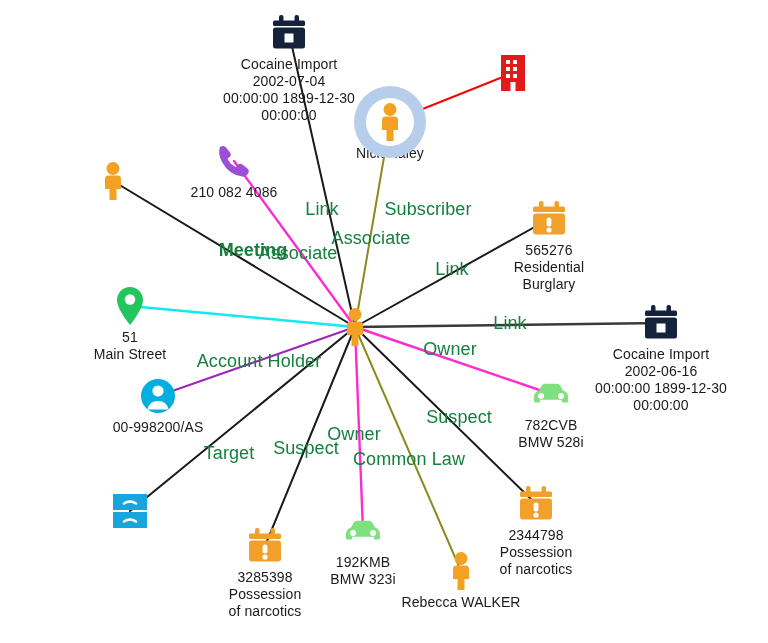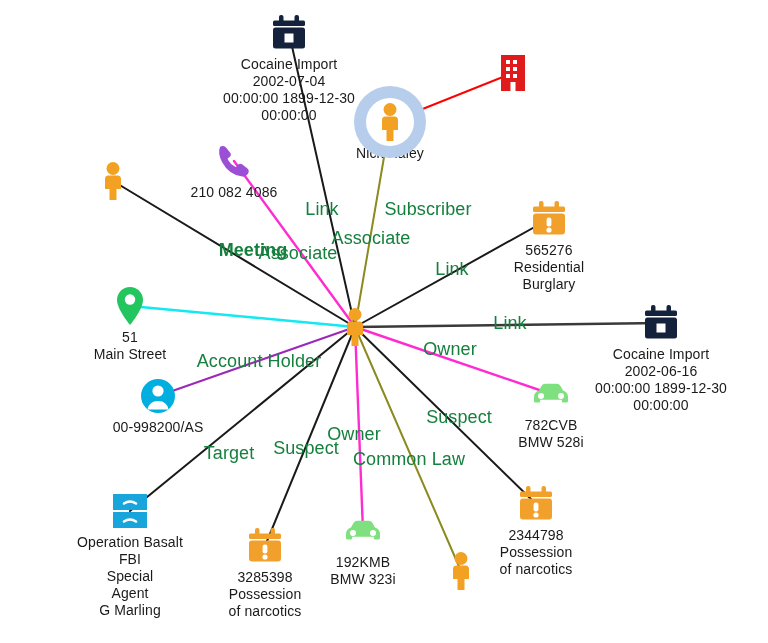--- a/index.html
+++ b/index.html
@@ -270,25 +270,20 @@
       </div>
       <div class="node" style="left: 130px; top: 490px;">
         <div class="node-icon">
           <svg width="40" height="38" viewBox="0 0 40 38">
         <rect x="3" y="2" width="34" height="16" rx="0.5" fill="#17A5DC"></rect>
         <rect x="3" y="20" width="34" height="16" rx="0.5" fill="#17A5DC"></rect>
         <path d="M14 11.5 q6-4 12 0" stroke="#ffffff" stroke-width="2.6" fill="none" stroke-linecap="round"></path>
         <path d="M14 29.5 q6-4 12 0" stroke="#ffffff" stroke-width="2.6" fill="none" stroke-linecap="round"></path>
       </svg>
         </div>
-        <div class="node-label">Operation Basalt
-FBI
-Special
-Agent
-G Marling</div>
       </div>
       <div class="node" style="left: 363px; top: 510px;">
         <div class="node-icon">
           <svg width="42" height="28" viewBox="0 0 42 28">
         <path d="M4 17 q0-5 5-6.5 l2.5-4.5 q1.2-2.2 3.8-2.2 h11.4 q2.6 0 3.8 2.2
                  L33 10.5 Q38 12 38 17 v4 q0 1.6-1.6 1.6 h-3 Q31.8 22.6 31.8 21 v-1.2 H10.2 V21
                  q0 1.6-1.6 1.6 h-3 Q4 22.6 4 21 z" fill="#7FE07F"></path>
         <circle cx="11" cy="16" r="3" fill="#ffffff"></circle>
         <circle cx="31" cy="16" r="3" fill="#ffffff"></circle>
       </svg>
@@ -311,15 +306,16 @@
 Possession
 of narcotics</div>
       </div>
       <div class="node" style="left: 461px; top: 550px;">
         <div class="node-icon">
           <svg width="30" height="40" viewBox="0 0 30 40">
         <circle cx="15" cy="7.5" r="6.5" fill="#F2A123"></circle>
         <path d="M7 18 q0-3.5 3.5-3.5 h9 Q23 14.5 23 18 v10 h-4.5 v11 h-7 v-11 H7 z" fill="#F2A123"></path>
       </svg>
         </div>
+        <div class="node-label">Rebecca WALKER</div>
       </div>
     </div>
 </div>
 
 </body></html>

